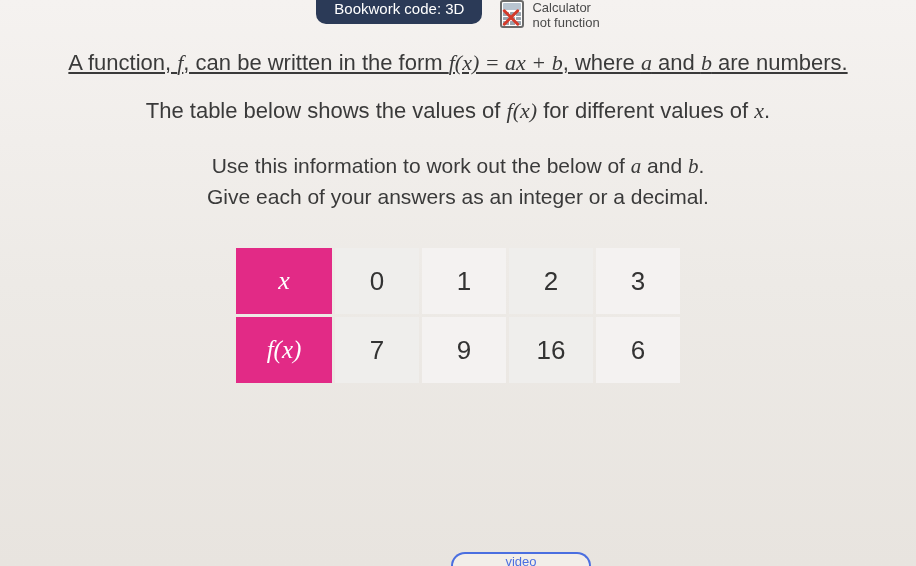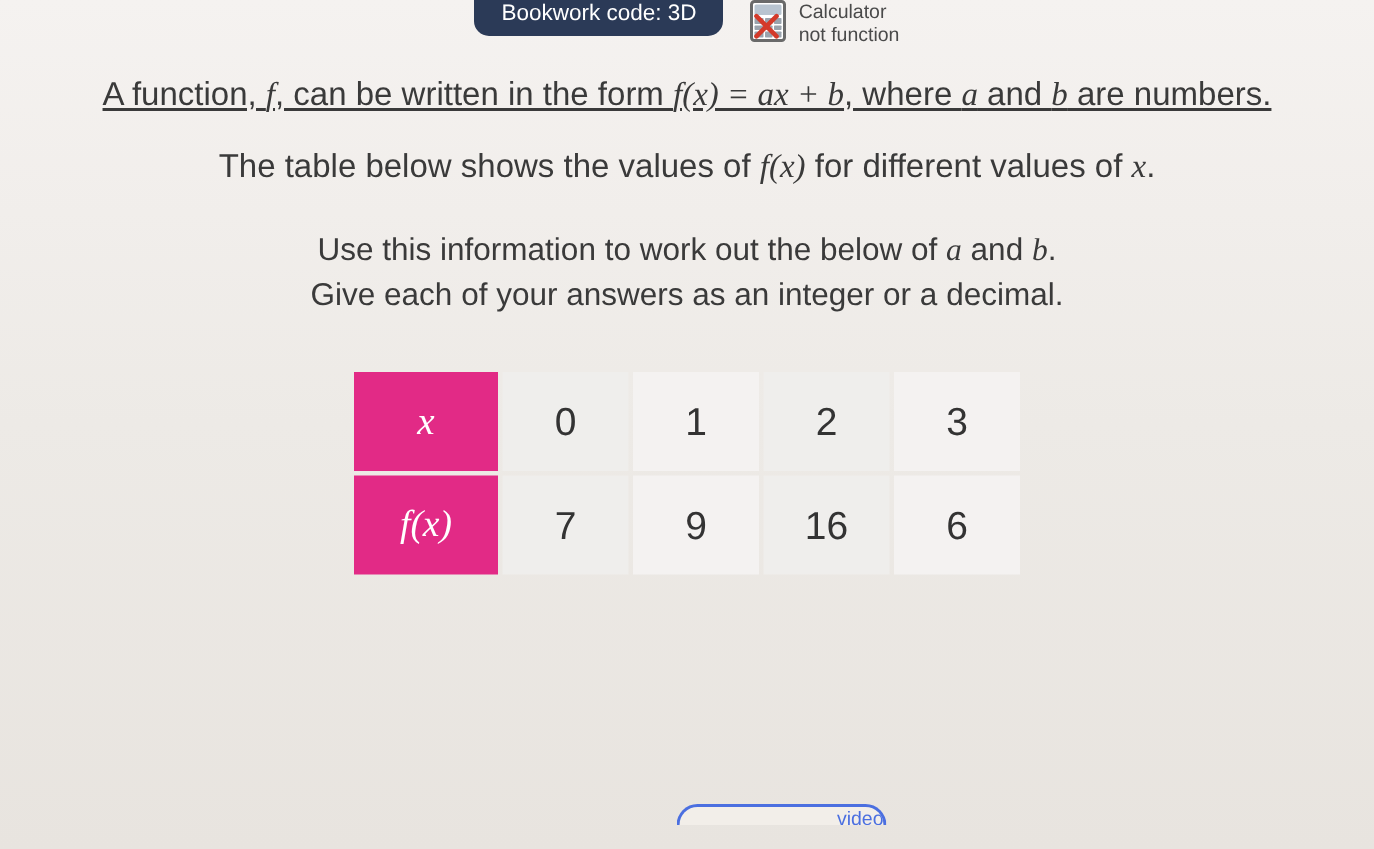--- a/index.html
+++ b/index.html
@@ -123,31 +123,31 @@
     text-align: center;
     font-size: 26px;
     color: #333;
   }
   table.func tr:nth-child(1) td:nth-child(odd),
   table.func tr:nth-child(2) td:nth-child(odd) {
     background: #f4f2f1;
   }
   .clipped-btn {
     position: absolute;
-    bottom: 16px;
+    bottom: 0;
     left: 50%;
     transform: translateX(-5%);
     border: 2px solid #4b6fe0;
     border-bottom: none;
     border-radius: 18px 18px 0 0;
     height: 14px;
     width: 140px;
     color: #4b6fe0;
     font-size: 13px;
-    text-align: right;
+    text-align: center;
     overflow: hidden;
     background: #f2eee9;
   }
 </style>
 </head>
 <body>
 
 <div class="topbar">
   <div class="bookwork">Bookwork code: 3D</div>
   <div class="calc-wrap">

